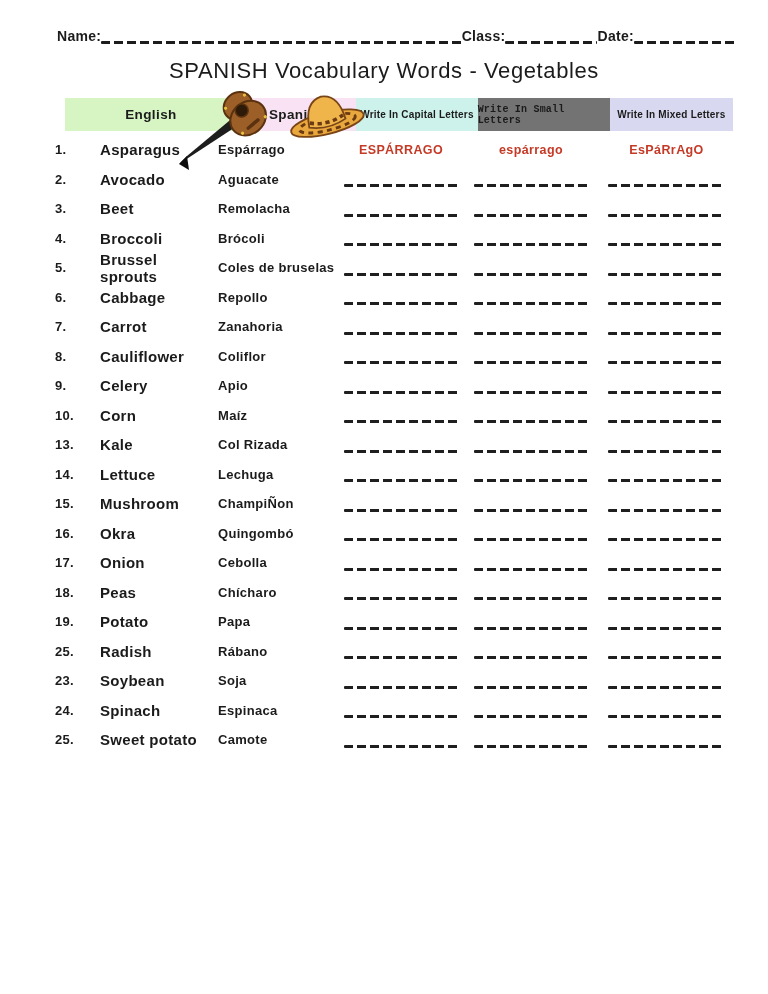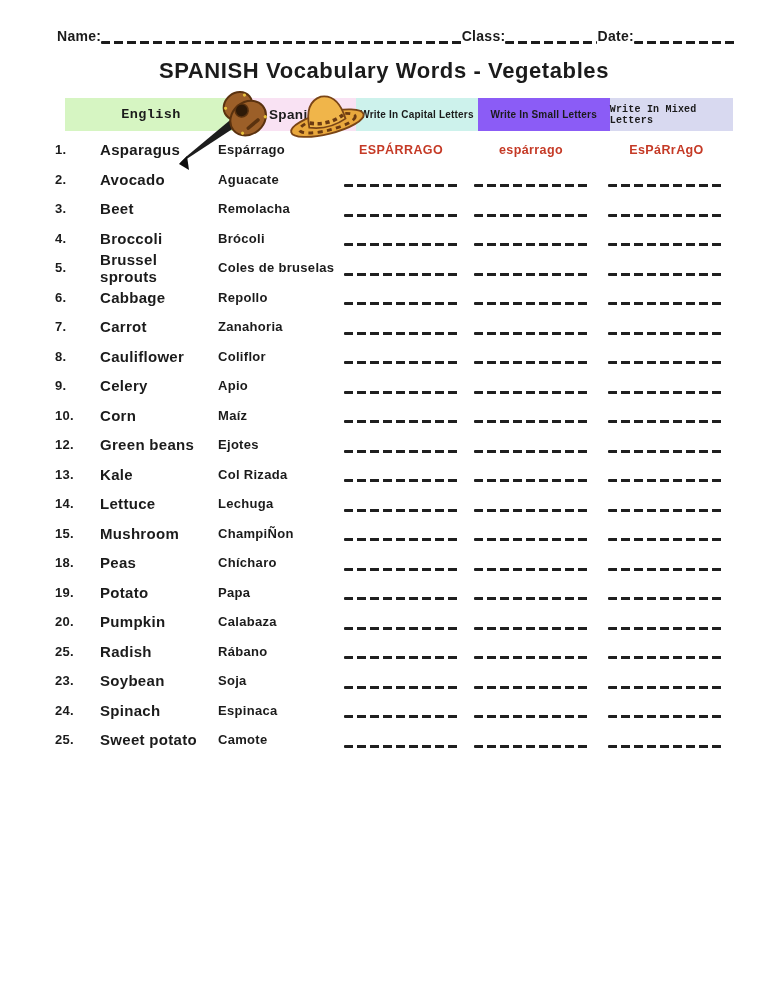--- a/index.html
+++ b/index.html
@@ -20,36 +20,36 @@
     height:3px;align-self:flex-end;margin-bottom:2px;border-radius:1px;
     background:repeating-linear-gradient(90deg,#1c1c1c 0 9px,transparent 9px 13px);
   }
   .uline.grow{flex:1 1 auto;}
   .uline.class-line{flex:0 0 92px;}
   .uline.date-line{flex:0 0 104px;}
 
   
   .title{
     margin-top:12px;text-align:center;
-    font-size:22px;font-weight:700;letter-spacing:.6px;
+    font-size:22px;font-weight:400;letter-spacing:.6px;
   }
 
   
   .header-band{
     position:relative;margin:14px 0 0 65px;width:668px;height:33px;
     display:flex;font-weight:700;
   }
   .hcell{display:flex;align-items:center;justify-content:center;height:100%;}
   .hcell.big{font-size:13.5px;letter-spacing:.4px;}
   .hcell.small{font-size:10px;letter-spacing:.2px;}
-  .h-english{width:177px;font-family:Liberation Mono, monospace;}
+  .h-english{width:177px;}
   .h-spanish{width:123px;}
   .h-capital{width:125px;}
   .h-small{width:136px;}
-  .h-mixed{width:127px;font-family:Liberation Mono, monospace;}
+  .h-mixed{width:127px;}
 
   .guitar-wrap{position:absolute;left:112px;top:-12px;width:100px;height:86px;z-index:5;pointer-events:none;}
   .sombrero-wrap{position:absolute;left:218px;top:-12px;width:86px;height:56px;z-index:5;pointer-events:none;}
 
   
   .table{margin:4px 0 0 55px;width:672px;}
   .row{display:flex;height:29.5px;align-items:center;}
   .c-num{width:45px;font-size:13px;font-weight:700;letter-spacing:.3px;}
   .c-eng{width:118px;font-size:15px;font-weight:700;letter-spacing:.3px;}
   .c-spa{width:124px;font-size:13px;font-weight:700;letter-spacing:.3px;}
@@ -79,21 +79,21 @@
     <span>Date:</span>
     <span class="uline date-line"></span>
   </div>
 
   <div class="title">SPANISH Vocabulary Words - Vegetables</div>
 
   <div class="header-band">
     <div class="hcell big h-english" id="h-english" style="background: rgb(214, 245, 194);">English</div>
     <div class="hcell big h-spanish" id="h-spanish" style="background: rgb(249, 226, 243);">Spanish</div>
     <div class="hcell small h-capital" id="h-capital" style="background: rgb(205, 242, 236);">Write In Capital Letters</div>
-    <div class="hcell small h-small" id="h-small" style="background: #8b5cf6;">Write In Small Letters</div>
+    <div class="hcell small h-small" id="h-small" style="background: #737373; font-family: Liberation Mono, monospace;">Write In Small Letters</div>
     <div class="hcell small h-mixed" id="h-mixed" style="background: rgb(216, 217, 240);">Write In Mixed Letters</div>
 
     <div class="guitar-wrap">
       <svg viewBox="0 0 100 86" width="100" height="86">
 
         <polygon points="2,78 10,70 58,30 63,38" fill="#1d1d1d"></polygon>
         <polygon points="2,78 12,84 10,70" fill="#0d0d0d"></polygon>
 
         <g transform="rotate(-40 66 26)">
           <ellipse cx="66" cy="18" rx="15" ry="13" fill="#9c5f28" stroke="#5a320f" stroke-width="2"></ellipse>
@@ -265,34 +265,20 @@
         </div>
     <div class="c-b2 blank">
           <div class="dash-line"></div>
         </div>
     <div class="c-b3 blank">
           <div class="dash-line"></div>
         </div>
   </div>
 
 
-  <div class="row">
-    <div class="c-num">12.</div>
-    <div class="c-eng">Green beans</div>
-    <div class="c-spa">Ejotes</div>
-    <div class="c-b1 blank">
-          <div class="dash-line"></div>
-        </div>
-    <div class="c-b2 blank">
-          <div class="dash-line"></div>
-        </div>
-    <div class="c-b3 blank">
-          <div class="dash-line"></div>
-        </div>
-  </div>
 
   <div class="row">
     <div class="c-num">13.</div>
     <div class="c-eng">Kale</div>
     <div class="c-spa">Col Rizada</div>
     <div class="c-b1 blank">
           <div class="dash-line"></div>
         </div>
     <div class="c-b2 blank">
           <div class="dash-line"></div>
@@ -325,21 +311,49 @@
           <div class="dash-line"></div>
         </div>
     <div class="c-b2 blank">
           <div class="dash-line"></div>
         </div>
     <div class="c-b3 blank">
           <div class="dash-line"></div>
         </div>
   </div>
 
-
+  <div class="row">
+    <div class="c-num">16.</div>
+    <div class="c-eng">Okra</div>
+    <div class="c-spa">Quingombó</div>
+    <div class="c-b1 blank">
+          <div class="dash-line"></div>
+        </div>
+    <div class="c-b2 blank">
+          <div class="dash-line"></div>
+        </div>
+    <div class="c-b3 blank">
+          <div class="dash-line"></div>
+        </div>
+  </div>
+
+  <div class="row">
+    <div class="c-num">17.</div>
+    <div class="c-eng">Onion</div>
+    <div class="c-spa">Cebolla</div>
+    <div class="c-b1 blank">
+          <div class="dash-line"></div>
+        </div>
+    <div class="c-b2 blank">
+          <div class="dash-line"></div>
+        </div>
+    <div class="c-b3 blank">
+          <div class="dash-line"></div>
+        </div>
+  </div>
 
   <div class="row">
     <div class="c-num">18.</div>
     <div class="c-eng">Peas</div>
     <div class="c-spa">Chícharo</div>
     <div class="c-b1 blank">
           <div class="dash-line"></div>
         </div>
     <div class="c-b2 blank">
           <div class="dash-line"></div>
@@ -357,34 +371,20 @@
           <div class="dash-line"></div>
         </div>
     <div class="c-b2 blank">
           <div class="dash-line"></div>
         </div>
     <div class="c-b3 blank">
           <div class="dash-line"></div>
         </div>
   </div>
 
-  <div class="row">
-    <div class="c-num">20.</div>
-    <div class="c-eng">Pumpkin</div>
-    <div class="c-spa">Calabaza</div>
-    <div class="c-b1 blank">
-          <div class="dash-line"></div>
-        </div>
-    <div class="c-b2 blank">
-          <div class="dash-line"></div>
-        </div>
-    <div class="c-b3 blank">
-          <div class="dash-line"></div>
-        </div>
-  </div>
 
   <div class="row">
     <div class="c-num">25.</div>
     <div class="c-eng">Radish</div>
     <div class="c-spa">Rábano</div>
     <div class="c-b1 blank">
           <div class="dash-line"></div>
         </div>
     <div class="c-b2 blank">
           <div class="dash-line"></div>

